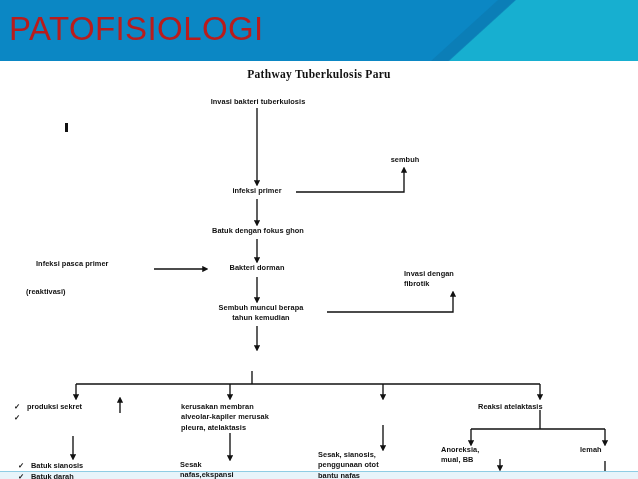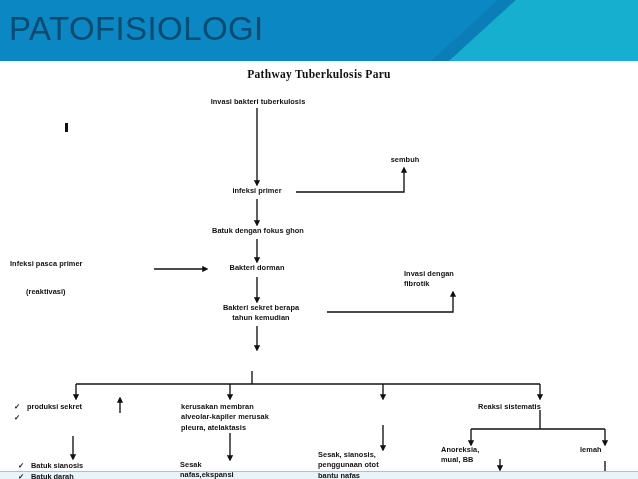--- a/index.html
+++ b/index.html
@@ -43,21 +43,21 @@
     background: #0C7BB3;
     clip-path: polygon(498px 0, 516px 0, 449px 61px, 431px 61px);
     opacity: .75;
   }
   #slide-title {
     position: absolute;
     left: 9px;
     top: 9px;
     font-size: 33px;
     letter-spacing: .4px;
-    color: #0c4a6e;
+    color: #b91c1c;
     font-family: "Liberation Sans", sans-serif;
     font-weight: 400;
     line-height: 40px;
     white-space: nowrap;
   }
 
   
   #bottom-strip {
     position: absolute;
     left: 0;
@@ -211,38 +211,38 @@
   </svg>
 
   <div class="node center" style="left:183px; top:36px; width:150px;">Invasi bakteri tuberkulosis</div>
 
   <div class="node center" style="left:207px; top:125px; width:100px;">infeksi primer</div>
 
   <div class="node center" style="left:376px; top:94px; width:58px;">sembuh</div>
 
   <div class="node center" style="left:178px; top:165px; width:160px;">Batuk dengan fokus ghon</div>
 
-  <div class="node" style="left:10px; top:198px; width:130px;">Infeksi pasca primer</div>
+  <div class="node" style="left:36px; top:198px; width:130px;">Infeksi pasca primer</div>
   <div class="node" style="left:26px; top:226px; width:110px;">(reaktivasi)</div>
 
   <div class="node center" style="left:207px; top:202px; width:100px;">Bakteri dorman</div>
 
-  <div class="node center" style="left:197px; top:242px; width:128px;">Bakteri sekret berapa
+  <div class="node center" style="left:197px; top:242px; width:128px;">Sembuh muncul berapa
 tahun kemudian</div>
 
   <div class="node" style="left:404px; top:208px; width:105px;">Invasi dengan
 fibrotik</div>
 
 
   <div class="node" style="left:181px; top:341px; width:150px;">kerusakan membran
 alveolar-kapiler merusak
 pleura, atelaktasis</div>
 
 
-  <div class="node" style="left:478px; top:341px; width:100px;">Reaksi sistematis</div>
+  <div class="node" style="left:478px; top:341px; width:100px;">Reaksi atelaktasis</div>
 
   <div class="node" style="left:180px; top:399px; width:95px;">Sesak
 nafas,ekspansi
 toraks</div>
 
   <div class="node" style="left:318px; top:389px; width:110px;">Sesak, sianosis,
 penggunaan otot
 bantu nafas</div>
 
   <div class="node" style="left:441px; top:384px; width:80px;">Anoreksia,

